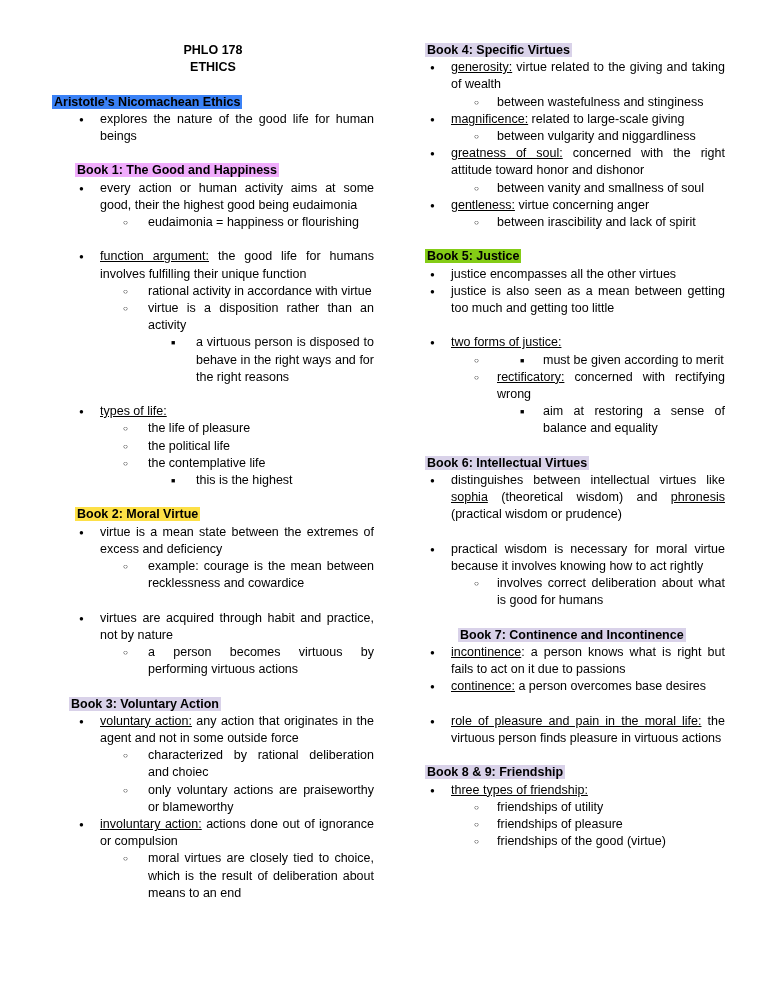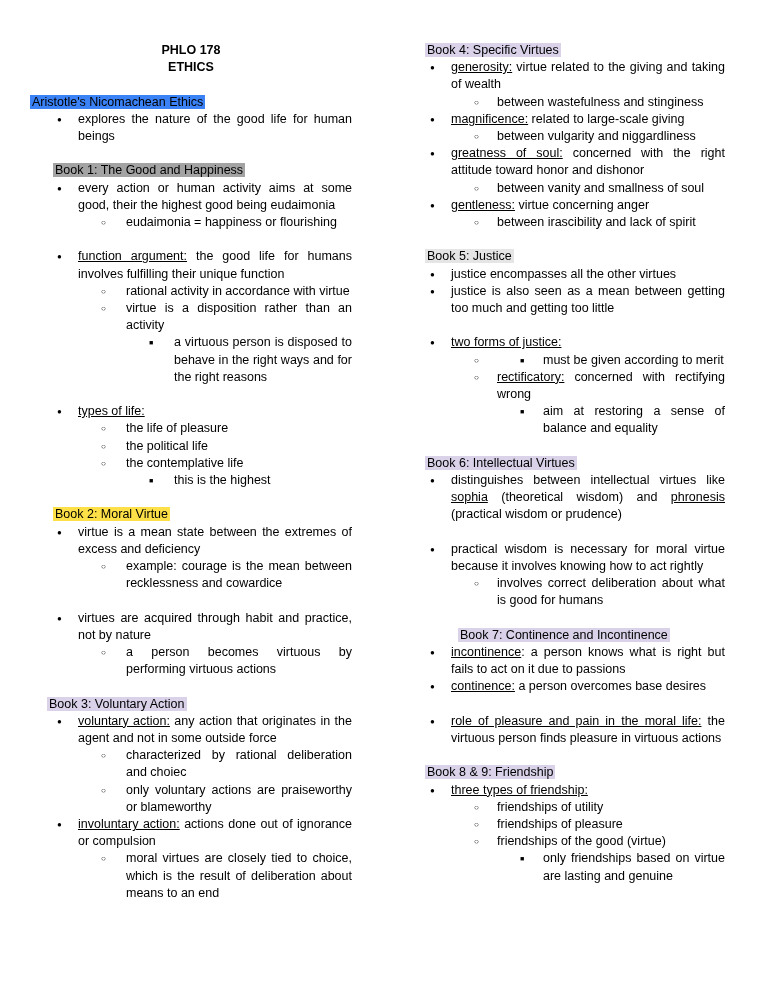--- a/index.html
+++ b/index.html
@@ -7,27 +7,27 @@
     width: 768px; height: 994px;
     background: #ffffff;
     overflow: hidden;
     font-family: "Liberation Sans", sans-serif;
     font-size: 12.5px;
     line-height: 17.2px;
     color: #000000;
   }
   .page { position: relative; width: 768px; height: 994px; background: #ffffff; }
   .col  { position: absolute; top: 42px; }
-  .col-left  { left: 30px;  width: 322px; }
+  .col-left  { left: 52px;  width: 322px; }
   .col-right { left: 425px; width: 300px; }
   .col > :first-child { margin-top: 0; }
 
   .title { font-weight: 700; text-align: center; }
 
-  .heading { font-weight: 400; margin-top: 17.2px; white-space: nowrap; }
+  .heading { font-weight: 700; margin-top: 17.2px; white-space: nowrap; }
   .hl { padding: 0 2px; }
 
   .li { position: relative; text-align: justify; }
   .li.gap { margin-top: 17.2px; }
 
   .marker { position: absolute; top: 0; line-height: 17.2px; color: #000; }
   .m1 { font-size: 8px; }
   .m2 { font-size: 8px; }
   .m3 { font-size: 7px; }
 
@@ -45,21 +45,21 @@
 <body>
 
 <div class="page">
   <div class="col col-left">
       <div class="title">
         <div>PHLO 178</div>
         <div>ETHICS</div>
       </div>
       <div class="heading"><span class="hl" style="background-color: #3b82f6;">Aristotle's Nicomachean Ethics</span></div>
       <div class="li l1"><span class="marker m1">●</span><span class="li-text"><span class="seg">explores the nature of the good life for human beings</span></span></div>
-      <div class="heading" style="margin-left: 23px;"><span class="hl" style="background-color: #a3a3a3;">Book 1: The Good and Happiness</span></div>
+      <div class="heading" style="margin-left: 23px;"><span class="hl" style="background-color: #f0abfc;">Book 1: The Good and Happiness</span></div>
       <div class="li l1"><span class="marker m1">●</span><span class="li-text"><span class="seg">every action or human activity aims at some good, their the highest good being eudaimonia</span></span></div>
       <div class="li l2"><span class="marker m2">○</span><span class="li-text"><span class="seg">eudaimonia = happiness or flourishing</span></span></div>
       <div class="li l1 gap"><span class="marker m1">●</span><span class="li-text"><span class="seg u">function argument:</span><span class="seg"> the good life for humans involves fulfilling their unique function</span></span></div>
       <div class="li l2"><span class="marker m2">○</span><span class="li-text"><span class="seg">rational activity in accordance with virtue</span></span></div>
       <div class="li l2"><span class="marker m2">○</span><span class="li-text"><span class="seg">virtue is a disposition rather than an activity</span></span></div>
       <div class="li l3"><span class="marker m3">■</span><span class="li-text"><span class="seg">a virtuous person is disposed to behave in the right ways and for the right reasons</span></span></div>
       <div class="li l1 gap"><span class="marker m1">●</span><span class="li-text"><span class="seg u">types of life:</span></span></div>
       <div class="li l2"><span class="marker m2">○</span><span class="li-text"><span class="seg">the life of pleasure</span></span></div>
       <div class="li l2"><span class="marker m2">○</span><span class="li-text"><span class="seg">the political life</span></span></div>
       <div class="li l2"><span class="marker m2">○</span><span class="li-text"><span class="seg">the contemplative life</span></span></div>
@@ -79,36 +79,35 @@
   <div class="col col-right">
       <div class="heading"><span class="hl" style="background-color: rgb(217, 210, 233);">Book 4: Specific Virtues</span></div>
       <div class="li l1"><span class="marker m1">●</span><span class="li-text"><span class="seg u">generosity:</span><span class="seg"> virtue related to the giving and taking of wealth</span></span></div>
       <div class="li l2"><span class="marker m2">○</span><span class="li-text"><span class="seg">between wastefulness and stinginess</span></span></div>
       <div class="li l1"><span class="marker m1">●</span><span class="li-text"><span class="seg u">magnificence:</span><span class="seg"> related to large-scale giving</span></span></div>
       <div class="li l2"><span class="marker m2">○</span><span class="li-text"><span class="seg">between vulgarity and niggardliness</span></span></div>
       <div class="li l1"><span class="marker m1">●</span><span class="li-text"><span class="seg u">greatness of soul:</span><span class="seg"> concerned with the right attitude toward honor and dishonor</span></span></div>
       <div class="li l2"><span class="marker m2">○</span><span class="li-text"><span class="seg">between vanity and smallness of soul</span></span></div>
       <div class="li l1"><span class="marker m1">●</span><span class="li-text"><span class="seg u">gentleness:</span><span class="seg"> virtue concerning anger</span></span></div>
       <div class="li l2"><span class="marker m2">○</span><span class="li-text"><span class="seg">between irascibility and lack of spirit</span></span></div>
-      <div class="heading"><span class="hl" style="background-color: #e5e5e5;">Book 5: Justice</span></div>
+      <div class="heading"><span class="hl" style="background-color: #84cc16;">Book 5: Justice</span></div>
       <div class="li l1"><span class="marker m1">●</span><span class="li-text"><span class="seg">justice encompasses all the other virtues</span></span></div>
       <div class="li l1"><span class="marker m1">●</span><span class="li-text"><span class="seg">justice is also seen as a mean between getting too much and getting too little</span></span></div>
       <div class="li l1 gap"><span class="marker m1">●</span><span class="li-text"><span class="seg u">two forms of justice:</span></span></div>
       <div class="li l2"><span class="marker m2">○</span></div>
       <div class="li l3"><span class="marker m3">■</span><span class="li-text"><span class="seg">must be given according to merit</span></span></div>
       <div class="li l2"><span class="marker m2">○</span><span class="li-text"><span class="seg u">rectificatory:</span><span class="seg"> concerned with rectifying wrong</span></span></div>
       <div class="li l3"><span class="marker m3">■</span><span class="li-text"><span class="seg">aim at restoring a sense of balance and equality</span></span></div>
       <div class="heading"><span class="hl" style="background-color: rgb(217, 210, 233);">Book 6: Intellectual Virtues</span></div>
       <div class="li l1"><span class="marker m1">●</span><span class="li-text"><span class="seg">distinguishes between intellectual virtues like </span><span class="seg u">sophia</span><span class="seg"> (theoretical wisdom) and </span><span class="seg u">phronesis</span><span class="seg"> (practical wisdom or prudence)</span></span></div>
       <div class="li l1 gap"><span class="marker m1">●</span><span class="li-text"><span class="seg">practical wisdom is necessary for moral virtue because it involves knowing how to act rightly</span></span></div>
       <div class="li l2"><span class="marker m2">○</span><span class="li-text"><span class="seg">involves correct deliberation about what is good for humans</span></span></div>
       <div class="heading"><span class="hl" style="background-color: rgb(217, 210, 233); margin-left: 33px;">Book 7: Continence and Incontinence</span></div>
       <div class="li l1"><span class="marker m1">●</span><span class="li-text"><span class="seg u">incontinence</span><span class="seg">: a person knows what is right but fails to act on it due to passions</span></span></div>
       <div class="li l1"><span class="marker m1">●</span><span class="li-text"><span class="seg u">continence:</span><span class="seg"> a person overcomes base desires</span></span></div>
       <div class="li l1 gap"><span class="marker m1">●</span><span class="li-text"><span class="seg u">role of pleasure and pain in the moral life:</span><span class="seg"> the virtuous person finds pleasure in virtuous actions</span></span></div>
       <div class="heading"><span class="hl" style="background-color: rgb(217, 210, 233);">Book 8 &amp; 9: Friendship</span></div>
       <div class="li l1"><span class="marker m1">●</span><span class="li-text"><span class="seg u">three types of friendship:</span></span></div>
       <div class="li l2"><span class="marker m2">○</span><span class="li-text"><span class="seg">friendships of utility</span></span></div>
       <div class="li l2"><span class="marker m2">○</span><span class="li-text"><span class="seg">friendships of pleasure</span></span></div>
       <div class="li l2"><span class="marker m2">○</span><span class="li-text"><span class="seg">friendships of the good (virtue)</span></span></div>
-      <div class="li l3"><span class="marker m3">■</span><span class="li-text"><span class="seg">only friendships based on virtue are lasting and genuine</span></span></div>
     </div>
 </div>
 
 </body></html>

